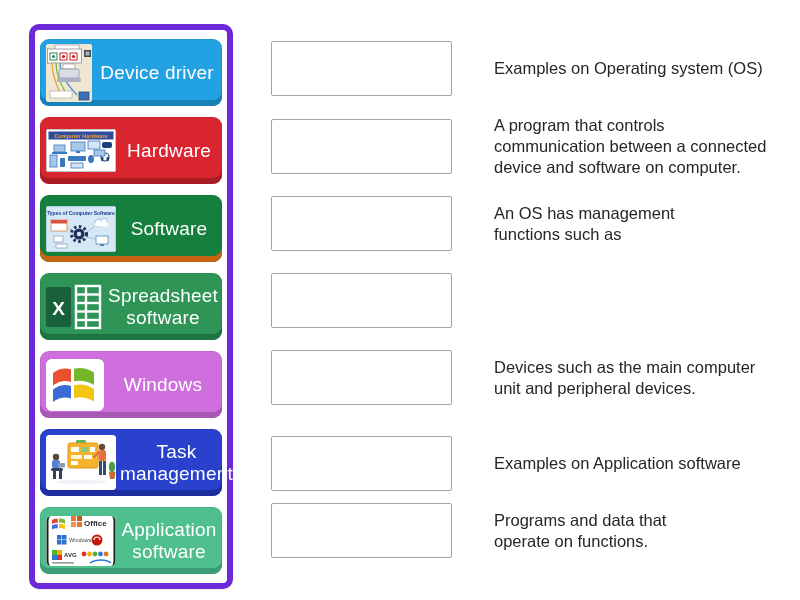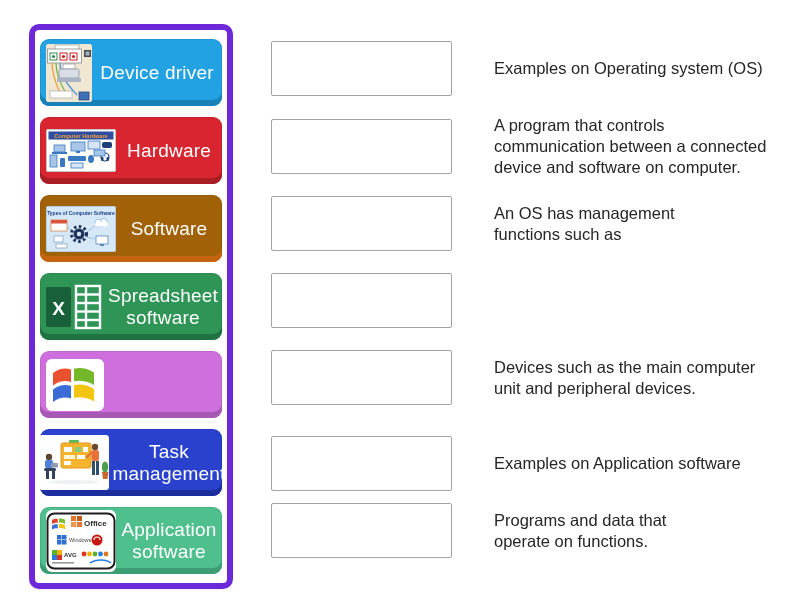--- a/index.html
+++ b/index.html
@@ -80,21 +80,21 @@
           <rect x="60.5" y="28" width="2.5" height="4" rx="1" fill="#1f3f7a"></rect>
           <rect x="4" y="26" width="7" height="12" fill="#a8c6e8" stroke="#3a78c2" stroke-width=".8"></rect>
           <rect x="48" y="21" width="11" height="6" fill="#a8c6e8" stroke="#3a78c2" stroke-width=".8"></rect>
           <rect x="14" y="29" width="5" height="9" rx="1" fill="#3a78c2"></rect>
           <rect x="25" y="34" width="12" height="5" fill="#d7e6f6" stroke="#3a78c2" stroke-width=".8"></rect>
         </svg>
       </div>
       <div class="tile-label">Hardware</div>
     </div>
 
-    <div class="tile" style="background: #a16207; box-shadow: rgb(196, 99, 16) 0px -6px 0px inset, rgba(0, 0, 0, 0.08) 0px 0px 0px 1px inset;">
+    <div class="tile" style="background: #15803d; box-shadow: rgb(196, 99, 16) 0px -6px 0px inset, rgba(0, 0, 0, 0.08) 0px 0px 0px 1px inset;">
       <div class="tile-image" style="width:70px;height:46px;">
         <svg width="70" height="46" viewBox="0 0 70 46">
           <rect x="0.5" y="0.5" width="69" height="45" fill="#d6e7f5" stroke="#b3cde4" stroke-width="1"></rect>
           <text x="35" y="9" font-size="5" font-weight="bold" fill="#1d3f8f" text-anchor="middle">Types of Computer Software</text>
           <rect x="5" y="14" width="16" height="11" fill="#fff" stroke="#d98c4a" stroke-width=".8"></rect>
           <rect x="5" y="14" width="16" height="3.5" fill="#d9543f"></rect>
           <line x1="21" y1="21" x2="27" y2="26" stroke="#9bc0e0" stroke-width="1"></line>
           <circle cx="33" cy="28" r="7.5" fill="none" stroke="#20335c" stroke-width="3" stroke-dasharray="2.5 2.5"></circle>
           <circle cx="33" cy="28" r="5.5" fill="#20335c"></circle>
           <circle cx="33" cy="28" r="2.2" fill="#d6e7f5"></circle>
@@ -135,23 +135,24 @@
     <div class="tile" style="background: rgb(207, 111, 222); box-shadow: rgb(167, 87, 180) 0px -6px 0px inset, rgba(0, 0, 0, 0.08) 0px 0px 0px 1px inset;">
       <div class="tile-image" style="width:58px;height:52px;border-radius:6px;">
         <svg width="58" height="52" viewBox="0 0 58 52">
           <rect x="0" y="0" width="58" height="52" rx="6" fill="#ffffff"></rect>
           <path d="M7,14 C13,9.5 19,8.5 25,10.5 L25,23 C19,21 13,22 7,26.5 Z" fill="#e8502e"></path>
           <path d="M28,9.7 C34,8 41,9 48,13.5 L48,26 C41,21.8 34,21 28,22.3 Z" fill="#74b82a"></path>
           <path d="M7,30.5 C13,26 19,25 25,27 L25,39.5 C19,37.5 13,38.5 7,43 Z" fill="#3b6bd6"></path>
           <path d="M28,26.3 C34,24.6 41,25.6 48,30 L48,42.6 C41,38.4 34,37.6 28,38.9 Z" fill="#f2c511"></path>
         </svg>
       </div>
-    </div>
-
-    <div class="tile" style="background: rgb(41, 65, 205); box-shadow: rgb(29, 47, 158) 0px -6px 0px inset, rgba(0, 0, 0, 0.08) 0px 0px 0px 1px inset; justify-content: center;">
+      <div class="tile-label">Windows</div>
+    </div>
+
+    <div class="tile" style="background: rgb(41, 65, 205); box-shadow: rgb(29, 47, 158) 0px -6px 0px inset, rgba(0, 0, 0, 0.08) 0px 0px 0px 1px inset;">
       <div class="tile-image" style="width:70px;height:55px;border-radius:4px;">
         <svg width="70" height="55" viewBox="0 0 70 55">
           <rect x="0" y="0" width="70" height="55" fill="#ffffff"></rect>
           <rect x="30" y="5" width="10" height="4" rx="1" fill="#58b85c"></rect>
           <rect x="22" y="8" width="30" height="25" rx="2" fill="#f3b32c" stroke="#e09a1f" stroke-width="1"></rect>
           <rect x="25" y="12" width="8" height="5" fill="#ffffff"></rect>
           <rect x="36" y="12" width="6" height="5" fill="#7fce7f"></rect>
           <rect x="44" y="12" width="5" height="5" fill="#ffffff"></rect>
           <rect x="25" y="20" width="11" height="4" fill="#fff4d6"></rect>
           <rect x="38" y="20" width="8" height="4" fill="#ffffff"></rect>
@@ -169,21 +170,21 @@
           <rect x="57" y="26" width="3" height="14" fill="#2f4f6f"></rect>
           <ellipse cx="66" cy="32" rx="3.2" ry="5.5" fill="#4f9e4f"></ellipse>
           <path d="M63,37 h6.5 l-1,7 h-4.5 Z" fill="#c66a2e"></path>
           <ellipse cx="35" cy="47" rx="26" ry="2" fill="#eef1f5"></ellipse>
         </svg>
       </div>
       <div class="tile-label">Task management</div>
     </div>
 
     <div class="tile" style="background: rgb(79, 191, 142); box-shadow: rgb(60, 156, 115) 0px -6px 0px inset, rgba(0, 0, 0, 0.08) 0px 0px 0px 1px inset;">
-      <div class="tile-image" style="width:70px;height:62px;border-radius:6px;">
+      <div class="tile-image" style="width:70px;height:50px;border-radius:6px;">
         <svg width="70" height="58" viewBox="0 0 70 58">
           <rect x="1.5" y="1.5" width="67" height="55" rx="7" fill="#ffffff" stroke="#1c1c1c" stroke-width="2"></rect>
           <g>
             <path d="M6,8 C8,6.8 10,6.5 11.8,7 L11.8,11 C10,10.5 8,10.8 6,12 Z" fill="#e0452e"></path>
             <path d="M13,6.7 C15,6.2 17,6.6 19,7.8 L19,11.8 C17,10.6 15,10.3 13,10.7 Z" fill="#7cb82f"></path>
             <path d="M6,13.5 C8,12.3 10,12 11.8,12.5 L11.8,16.5 C10,16 8,16.3 6,17.5 Z" fill="#3a6fd8"></path>
             <path d="M13,12.2 C15,11.7 17,12.1 19,13.3 L19,17.3 C17,16.1 15,15.8 13,16.2 Z" fill="#f5c400"></path>
           </g>
           <g>
             <rect x="25" y="4" width="5" height="5" fill="#e8762c"></rect>

